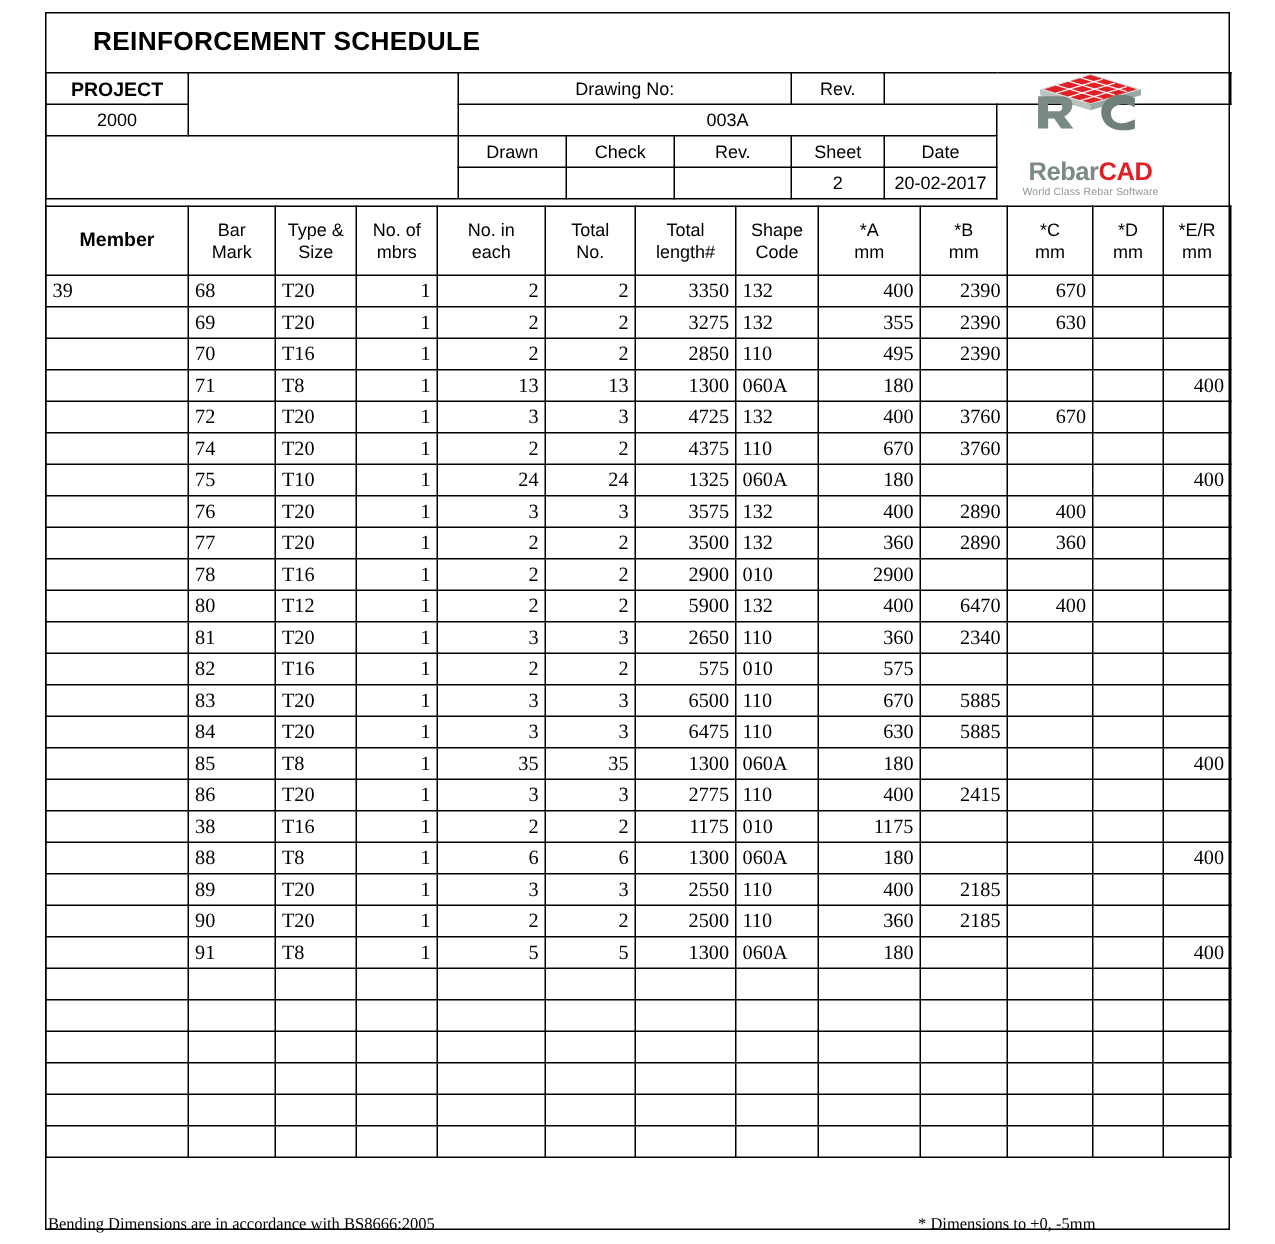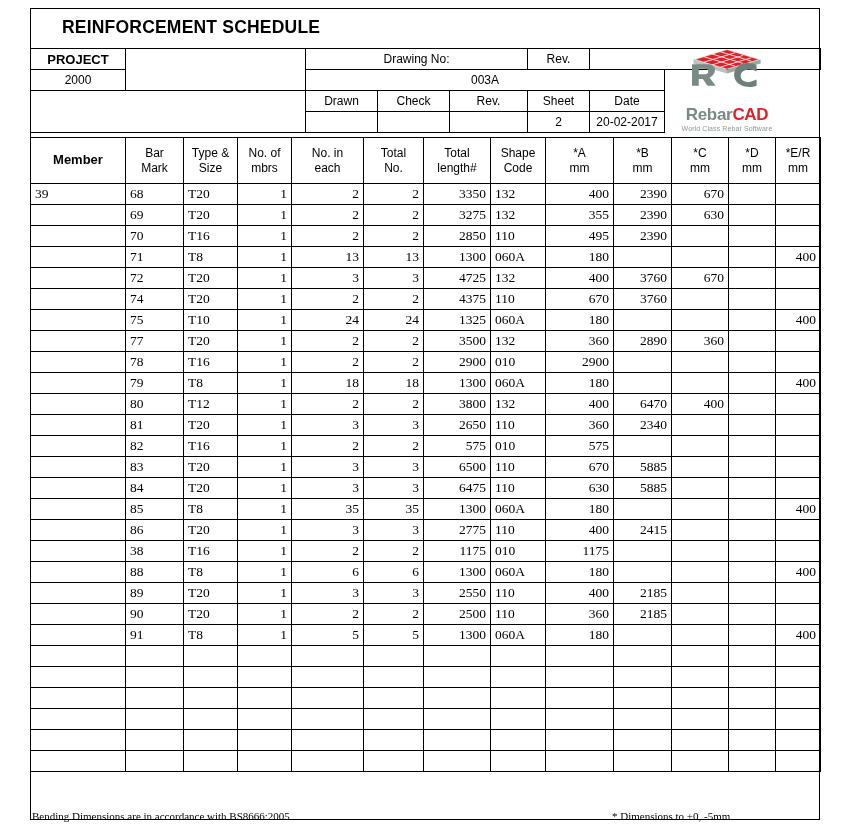--- a/index.html
+++ b/index.html
@@ -343,20 +343,35 @@
           <td class="c-right">1325</td>
           <td class="c-left">060A</td>
           <td class="c-right thickleft">180</td>
           <td class="c-right"></td>
           <td class="c-right"></td>
           <td class="c-right"></td>
           <td class="c-right">400</td>
         </tr>
         <tr>
           <td class="c-left"></td>
+          <td class="c-left">76</td>
+          <td class="c-left">T20</td>
+          <td class="c-right">1</td>
+          <td class="c-right">3</td>
+          <td class="c-right">3</td>
+          <td class="c-right">3575</td>
+          <td class="c-left">132</td>
+          <td class="c-right thickleft">400</td>
+          <td class="c-right">2890</td>
+          <td class="c-right">400</td>
+          <td class="c-right"></td>
+          <td class="c-right"></td>
+        </tr>
+        <tr>
+          <td class="c-left"></td>
           <td class="c-left">77</td>
           <td class="c-left">T20</td>
           <td class="c-right">1</td>
           <td class="c-right">2</td>
           <td class="c-right">2</td>
           <td class="c-right">3500</td>
           <td class="c-left">132</td>
           <td class="c-right thickleft">360</td>
           <td class="c-right">2890</td>
           <td class="c-right">360</td>
@@ -373,41 +388,26 @@
           <td class="c-right">2900</td>
           <td class="c-left">010</td>
           <td class="c-right thickleft">2900</td>
           <td class="c-right"></td>
           <td class="c-right"></td>
           <td class="c-right"></td>
           <td class="c-right"></td>
         </tr>
         <tr>
           <td class="c-left"></td>
-          <td class="c-left">79</td>
-          <td class="c-left">T8</td>
-          <td class="c-right">1</td>
-          <td class="c-right">18</td>
-          <td class="c-right">18</td>
-          <td class="c-right">1300</td>
-          <td class="c-left">060A</td>
-          <td class="c-right thickleft">180</td>
-          <td class="c-right"></td>
-          <td class="c-right"></td>
-          <td class="c-right"></td>
-          <td class="c-right">400</td>
-        </tr>
-        <tr>
-          <td class="c-left"></td>
           <td class="c-left">80</td>
           <td class="c-left">T12</td>
           <td class="c-right">1</td>
           <td class="c-right">2</td>
           <td class="c-right">2</td>
-          <td class="c-right">3800</td>
+          <td class="c-right">5900</td>
           <td class="c-left">132</td>
           <td class="c-right thickleft">400</td>
           <td class="c-right">6470</td>
           <td class="c-right">400</td>
           <td class="c-right"></td>
           <td class="c-right"></td>
         </tr>
         <tr>
           <td class="c-left thicktop"></td>
           <td class="c-left thicktop">81</td>

